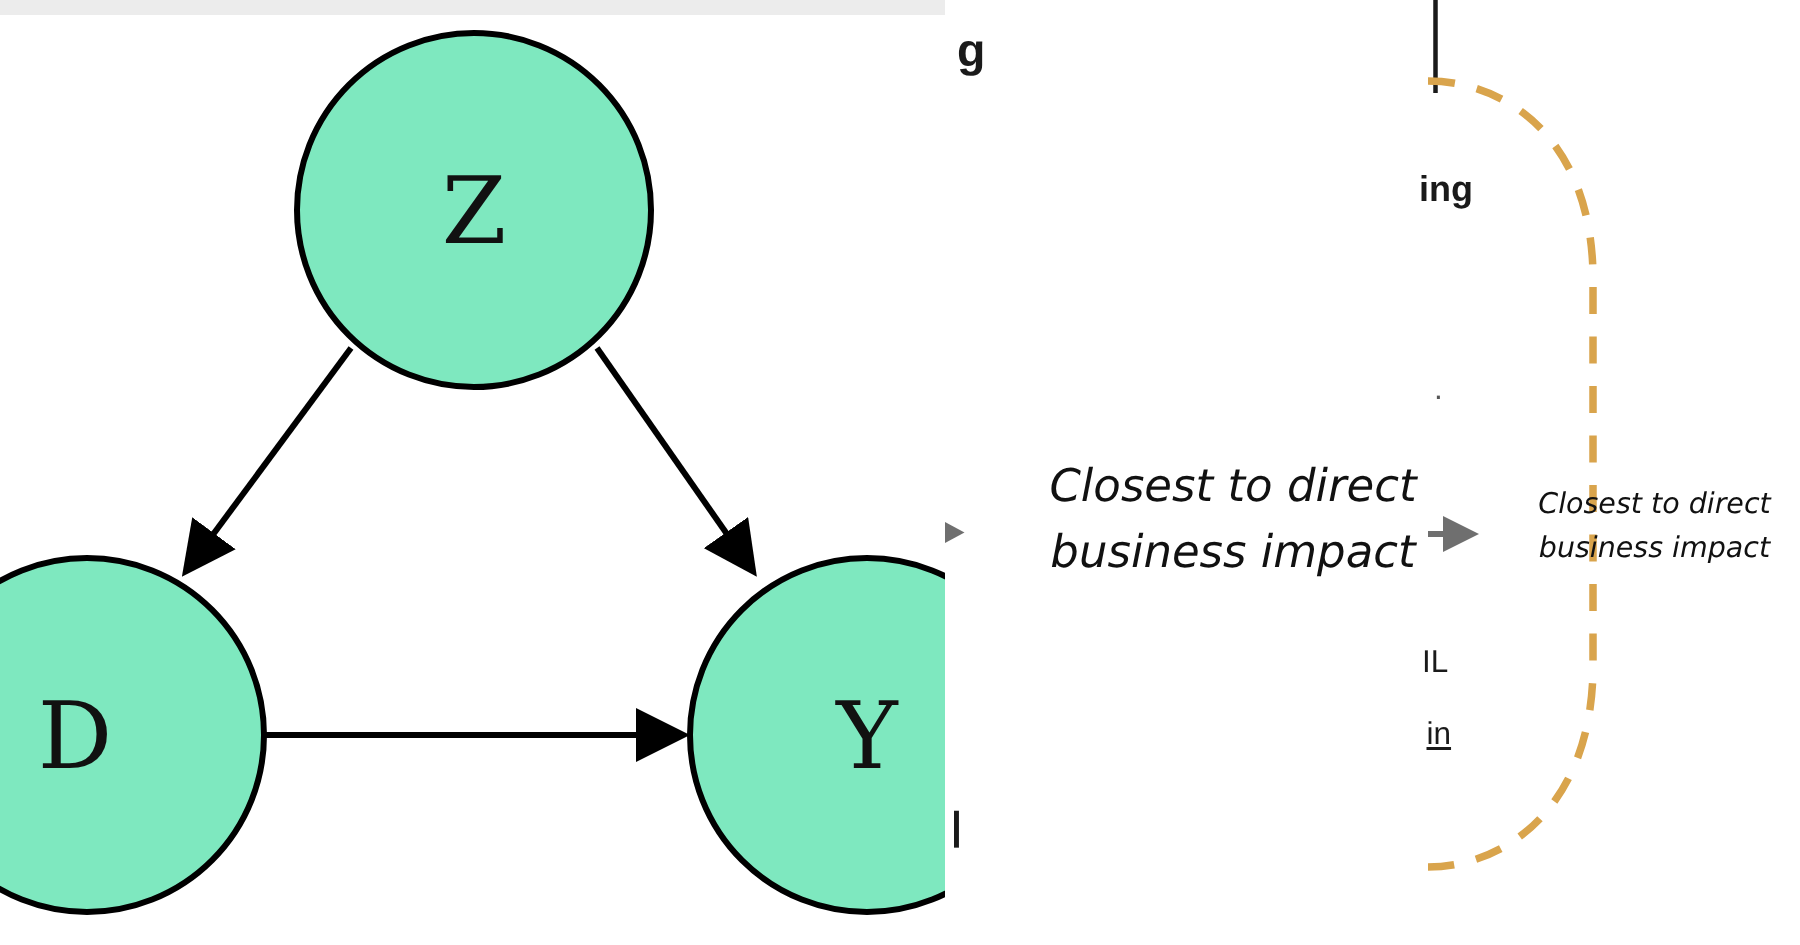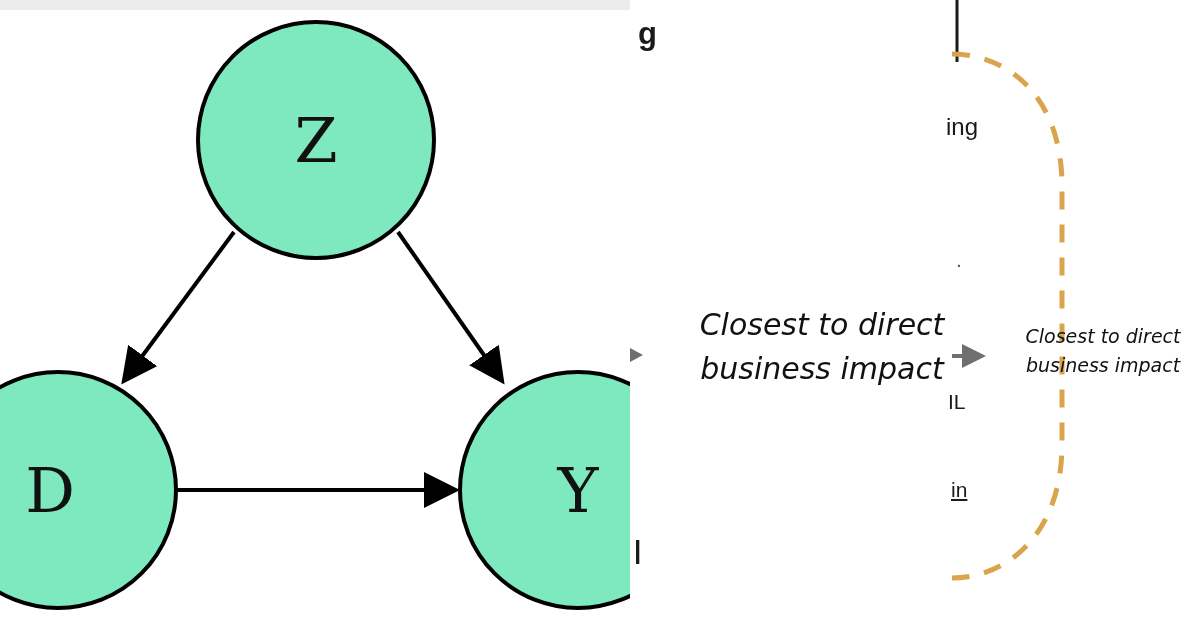--- a/index.html
+++ b/index.html
@@ -67,28 +67,28 @@
     font-size: 31px;
     font-weight: bold;
     color: #1a1a1a;
     letter-spacing: 0.5px;
   }
   .frag-ing {
     position: absolute;
     left: 316px;
     top: 113px;
     font-size: 24px;
-    font-weight: normal;
+    font-weight: bold;
     color: #1a1a1a;
     text-align: right;
   }
   .frag-il {
     position: absolute;
     left: 318px;
-    top: 390px;
+    top: 430px;
     font-size: 21px;
     color: #1a1a1a;
   }
   .frag-in {
     position: absolute;
     left: 321px;
     top: 478px;
     font-size: 21px;
     color: #1a1a1a;
     text-decoration: underline;

